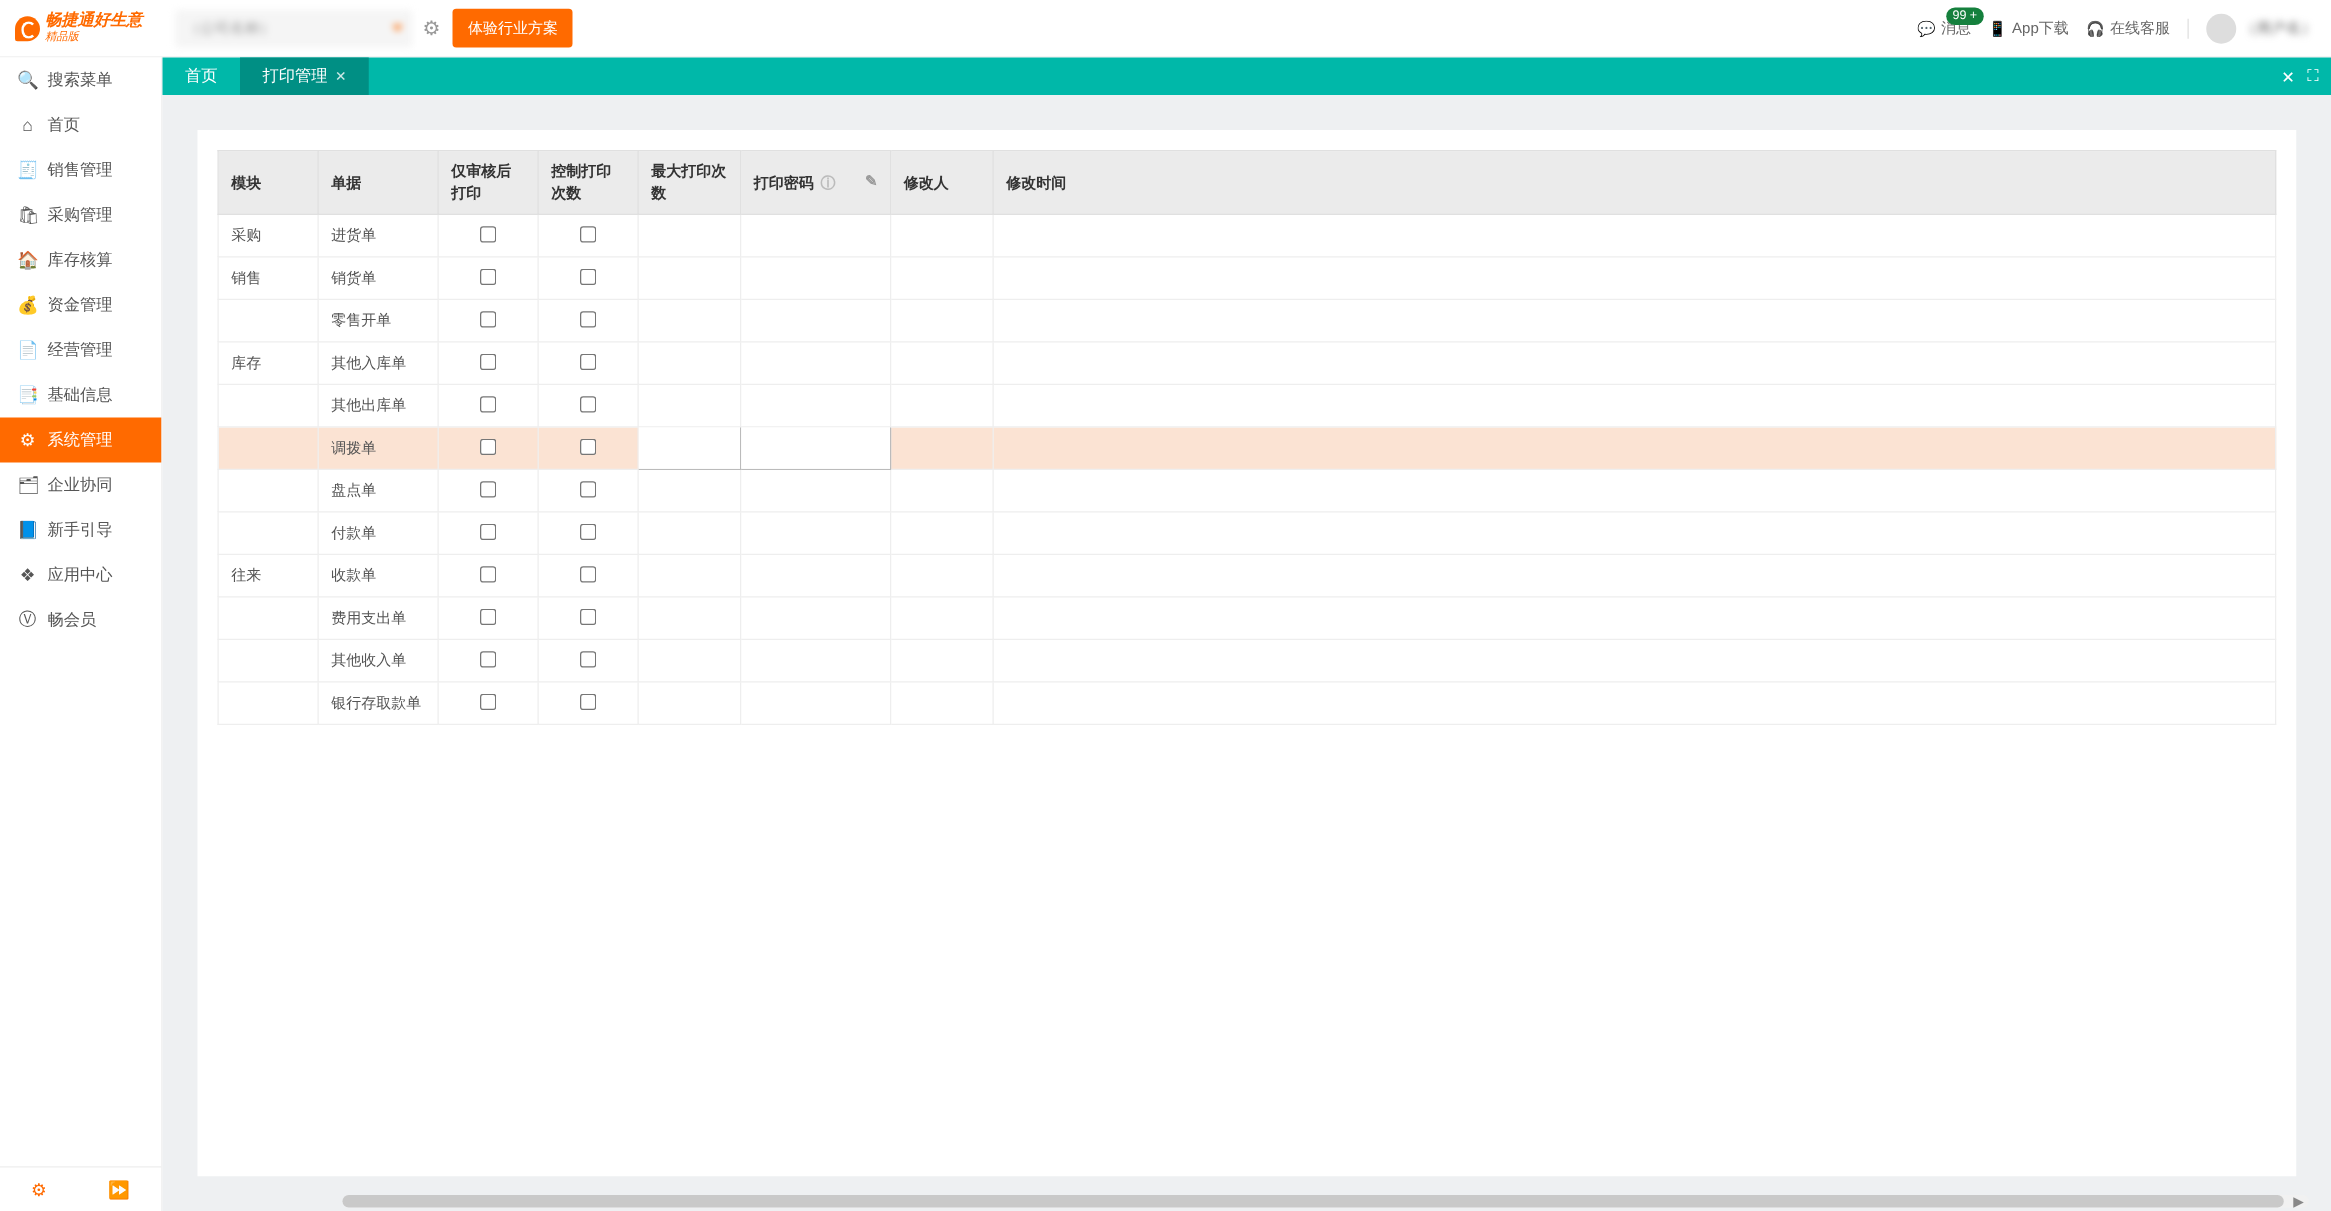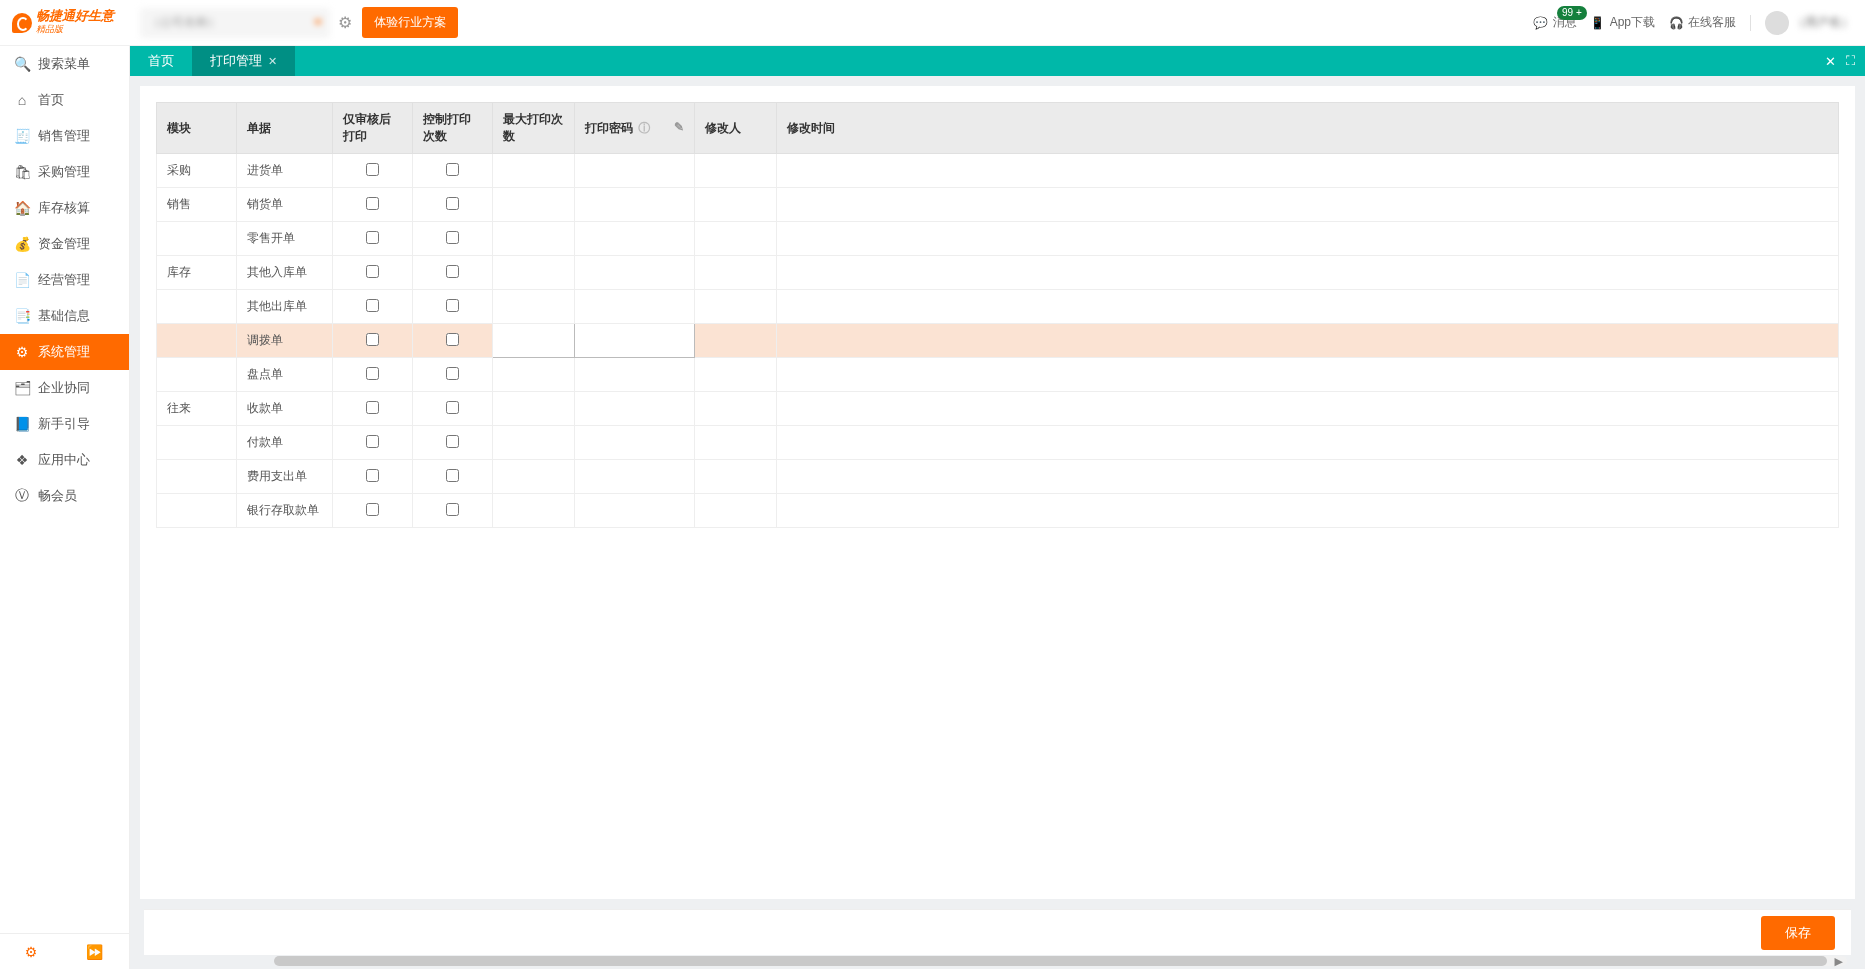--- a/index.html
+++ b/index.html
@@ -89,21 +89,21 @@
 .tab-close{font-size:11px;opacity:.8}
 .tabstrip-right{margin-left:auto;display:flex;align-items:center;gap:10px;padding-right:10px}
 .ts-btn{cursor:pointer;font-size:13px}
 
 
 .content{
   position:absolute;left:130px;right:0;top:76px;bottom:0;
   background:#eef0f2;display:flex;flex-direction:column;
 }
 .card{
-  margin:10px;background:#fff;flex:1;position:relative;
+  margin:28px;background:#fff;flex:1;position:relative;
   display:flex;flex-direction:column;
 }
 
 
 .tbl{width:calc(100% - 32px);margin:16px;border-collapse:collapse;font-size:12px;color:#555}
 .tbl th{
   background:#ebebeb;text-align:left;padding:8px 10px;font-weight:600;
   border:1px solid #e0e0e0;color:#333;
 }
 .tbl td{
@@ -343,42 +343,52 @@
             <td class="col-module"></td>
             <td class="col-doc">盘点单</td>
             <td class="col-chk"><input type="checkbox" class="chk" style=""></td>
             <td class="col-chk"><input type="checkbox" class="chk" style=""></td>
             <td></td>
             <td></td>
             <td class="col-user"></td>
             <td></td>
           </tr>
           <tr>
+            <td class="col-module"></td>
+            <td class="col-doc">付款单</td>
+            <td class="col-chk"><input type="checkbox" class="chk" style=""></td>
+            <td class="col-chk"><input type="checkbox" class="chk" style=""></td>
+            <td></td>
+            <td></td>
+            <td class="col-user"></td>
+            <td></td>
+          </tr>
+          <tr>
             <td class="col-module">往来</td>
             <td class="col-doc">收款单</td>
             <td class="col-chk"><input type="checkbox" class="chk" style=""></td>
             <td class="col-chk"><input type="checkbox" class="chk" style=""></td>
             <td></td>
             <td></td>
             <td class="col-user"></td>
             <td></td>
           </tr>
           <tr>
             <td class="col-module"></td>
-            <td class="col-doc">付款单</td>
-            <td class="col-chk"><input type="checkbox" class="chk" style=""></td>
-            <td class="col-chk"><input type="checkbox" class="chk" style=""></td>
-            <td></td>
-            <td></td>
-            <td class="col-user"></td>
-            <td></td>
-          </tr>
-          <tr>
-            <td class="col-module"></td>
             <td class="col-doc">费用支出单</td>
+            <td class="col-chk"><input type="checkbox" class="chk" style=""></td>
+            <td class="col-chk"><input type="checkbox" class="chk" style=""></td>
+            <td></td>
+            <td></td>
+            <td class="col-user"></td>
+            <td></td>
+          </tr>
+          <tr>
+            <td class="col-module"></td>
+            <td class="col-doc">其他收入单</td>
             <td class="col-chk"><input type="checkbox" class="chk" style=""></td>
             <td class="col-chk"><input type="checkbox" class="chk" style=""></td>
             <td></td>
             <td></td>
             <td class="col-user"></td>
             <td></td>
           </tr>
           <tr>
             <td class="col-module"></td>
             <td class="col-doc">银行存取款单</td>
@@ -386,21 +396,18 @@
             <td class="col-chk"><input type="checkbox" class="chk" style=""></td>
             <td></td>
             <td></td>
             <td class="col-user"></td>
             <td></td>
           </tr>
         </tbody>
     </table>
   </div>
 
-  <div class="savebar">
-    <button class="save-btn">保存</button>
-  </div>
 
   <div class="hscroll">
     <div class="hscroll-thumb"></div>
     <span class="hscroll-arrow">▶</span>
   </div>
 </div>
 
 </body></html>

